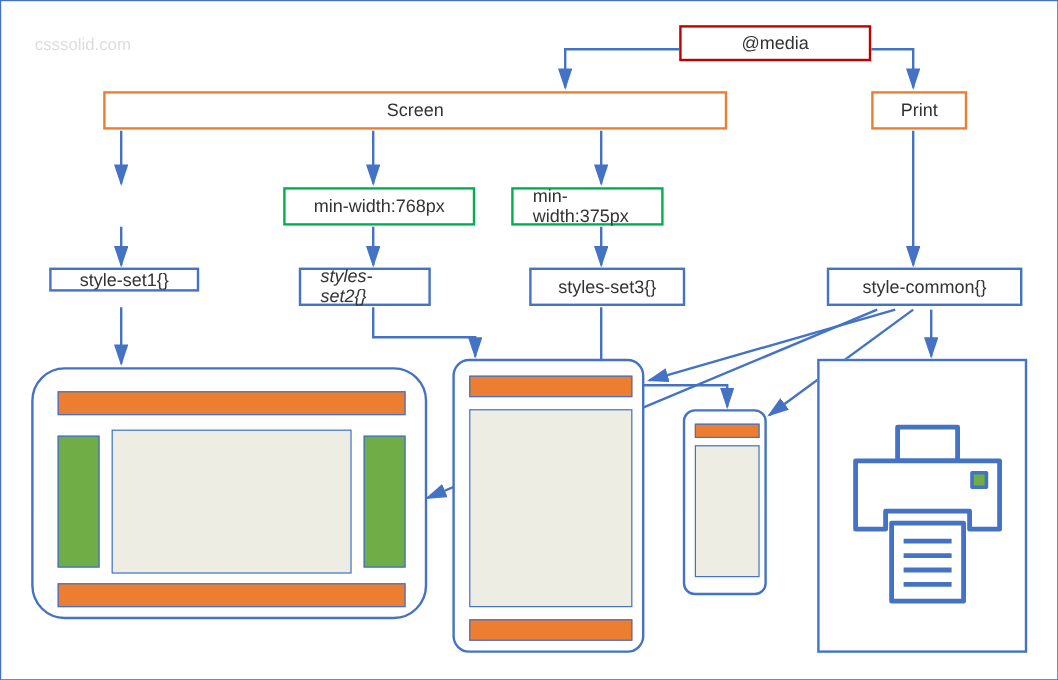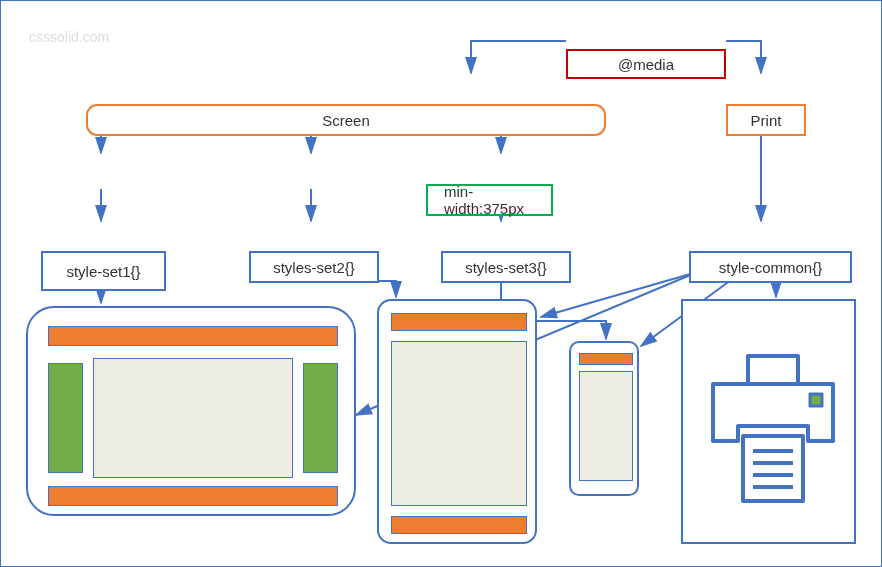--- a/index.html
+++ b/index.html
@@ -19,21 +19,20 @@
   }
   .box {
     position: absolute;
     background: #fff;
     display: flex;
     align-items: center;
     justify-content: center;
     font-size: 15px;
     color: #333;
     padding: 4px 16px;
-    margin-top: 28px;
   }
   .b-red    { border: 2px solid #C00000; }
   .b-orange { border: 2px solid #ED7D31; }
   .b-green  { border: 2px solid #00B050; }
   .b-blue   { border: 2px solid #4472C4; }
 
   svg.arrows { position: absolute; top:0; left:0; width:882px; height:567px; pointer-events:none; }
 
   
   .device {
@@ -99,35 +98,38 @@
       <path d="M 730 257 L 355 414"></path>
       <path d="M 745 257 L 540 316"></path>
       <path d="M 760 257 L 640 345"></path>
       <path d="M 775 257 L 775 296"></path>
     </g>
   </svg>
 
   <div class="box b-red" style="left:565px; top:20px;  width:160px; height:30px;">
       <span>@media</span>
     </div>
-  <div class="box b-orange" style="left:85px;  top:75px;  width:520px; height:32px;border-radius:11px;">
+  <div class="box b-orange" style="left:85px;  top:75px;  width:520px; height:32px;">
       <span>Screen</span>
     </div>
   <div class="box b-orange" style="left:725px; top:75px;  width:80px;  height:32px;">
       <span>Print</span>
     </div>
 
+  <div class="box b-green" style="left:235px; top:155px; width:160px; height:32px;">
+      <span>min-width:768px</span>
+    </div>
   <div class="box b-green" style="left:425px; top:155px; width:127px; height:32px;">
       <span>min-width:375px</span>
     </div>
 
-  <div class="box b-blue" style="left:40px;  top:222px; width:125px; height:40px;">
+  <div class="box b-blue" style="left:40px;  top:222px; width:125px; height:20px;">
       <span>style-set1{}</span>
     </div>
-  <div class="box b-blue" style="left:248px; top:222px; width:130px; height:32px;">
+  <div class="box b-blue" style="left:248px; top:222px; width:110px; height:32px;font-style:italic;">
       <span>styles-set2{}</span>
     </div>
   <div class="box b-blue" style="left:440px; top:222px; width:130px; height:32px;">
       <span>styles-set3{}</span>
     </div>
   <div class="box b-blue" style="left:688px; top:222px; width:163px; height:32px;">
       <span>style-common{}</span>
     </div>
 
   <div class="device desktop">

